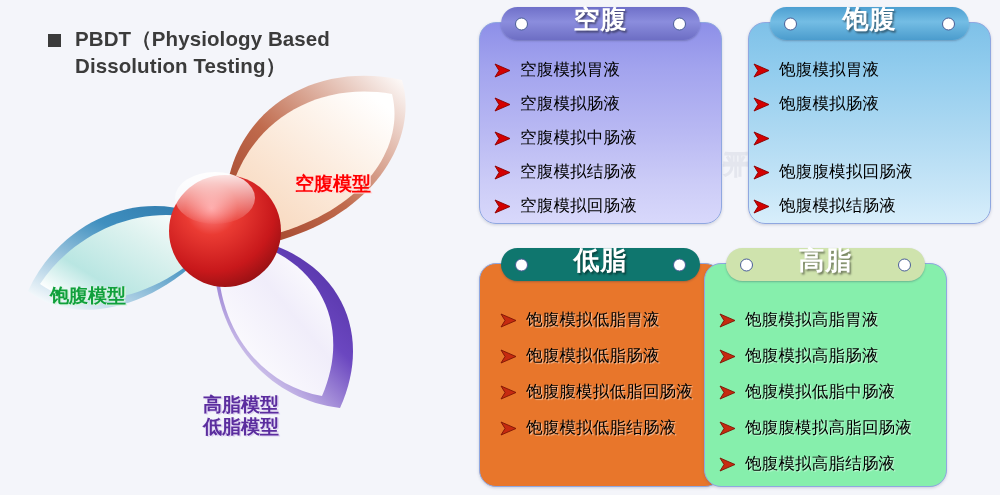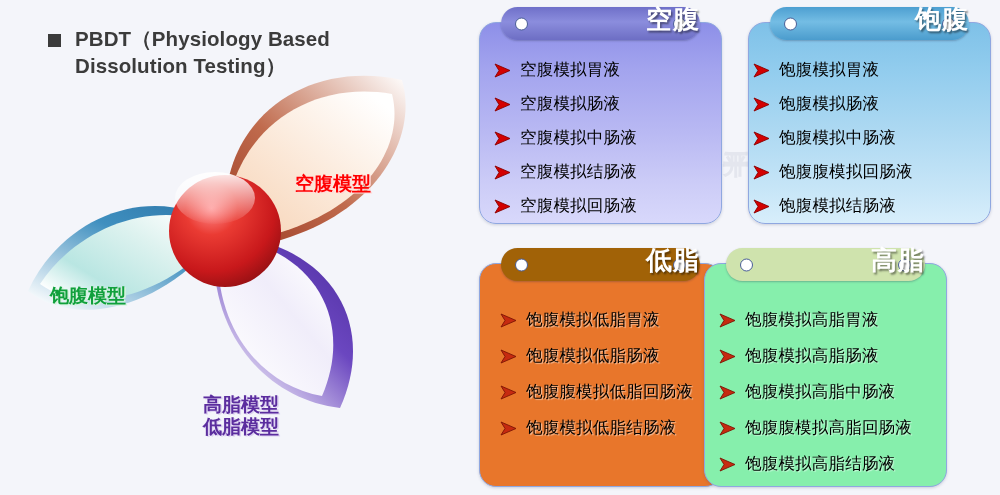--- a/index.html
+++ b/index.html
@@ -50,21 +50,21 @@
   
   .card{
     position:absolute;border-radius:17px;
     box-sizing:border-box;
     border:1.6px solid #8fa7e0;
     box-shadow:0 1px 3px rgba(60,70,110,.22);
   }
   .card .hdr{
     position:absolute;left:21px;right:21px;top:-16px;height:33px;
     border-radius:17px;
-    display:flex;align-items:center;justify-content:flex-end;
+    display:flex;align-items:center;justify-content:center;
     box-shadow:0 1px 2px rgba(40,45,80,.3);
   }
   .card .hdr .dot{
     position:absolute;top:50%;transform:translateY(-50%);
     width:11px;height:11px;border-radius:50%;
     background:#ffffff;border:1.4px solid #4a5e96;
   }
   .card .hdr .dot.l{left:14px;}
   .card .hdr .dot.r{right:14px;}
   .card .hdr .ttl{
@@ -92,21 +92,21 @@
     background:linear-gradient(180deg,#8d8fe8 0%,#a2a3ee 22%,#b9b9f3 55%,#ccccf7 80%,#d8d8fb 100%);}
   #card-fasted .hdr{background:linear-gradient(180deg,#6f70c9 0%,#8b8ddd 45%,#6d6ec4 100%);}
   
   #card-fed{left:748px;top:22px;width:243px;height:202px;
     background:linear-gradient(180deg,#7ec1e8 0%,#93cdee 25%,#aed9f2 55%,#c6e5f7 82%,#d8eefb 100%);}
   #card-fed .hdr{background:linear-gradient(180deg,#4d9fd1 0%,#74bde4 45%,#4b9ccd 100%);}
   #card-fed li{padding-left:4px;}
   
   #card-lowfat{left:479px;top:263px;width:243px;height:224px;
     background:#e8762b;}
-  #card-lowfat .hdr{background:#a16207;}
+  #card-lowfat .hdr{background:#0f766e;}
   #card-lowfat ul{top:38px;}
   #card-lowfat li{height:36px;padding-left:20px;}
   #card-lowfat li span.txt{text-shadow:1.2px 1.2px 1px rgba(255,255,255,.55);}
   
   #card-highfat{left:704px;top:263px;width:243px;height:224px;
     background:#86efac;}
   #card-highfat .hdr{background:#cfe3ad;}
   #card-highfat ul{top:38px;}
   #card-highfat li{height:36px;}
   #card-highfat li span.txt{text-shadow:1.2px 1.2px 1px rgba(255,255,255,.55);}
@@ -254,21 +254,20 @@
       <li>
         <svg class="arrow" viewBox="0 0 17 15">
             <path d="M1 1 L16 7.5 L1 14 L5 7.5 Z" fill="#d40000" stroke="#8a0000" stroke-width="0.9"></path>
           </svg>
         <span class="txt">饱腹模拟肠液</span>
       </li>
       <li>
         <svg class="arrow" viewBox="0 0 17 15">
             <path d="M1 1 L16 7.5 L1 14 L5 7.5 Z" fill="#d40000" stroke="#8a0000" stroke-width="0.9"></path>
           </svg>
-        <span class="txt">饱腹模拟中肠液</span>
       </li>
       <li>
         <svg class="arrow" viewBox="0 0 17 15">
             <path d="M1 1 L16 7.5 L1 14 L5 7.5 Z" fill="#d40000" stroke="#8a0000" stroke-width="0.9"></path>
           </svg>
         <span class="txt">饱腹腹模拟回肠液</span>
       </li>
       <li>
         <svg class="arrow" viewBox="0 0 17 15">
             <path d="M1 1 L16 7.5 L1 14 L5 7.5 Z" fill="#d40000" stroke="#8a0000" stroke-width="0.9"></path>
@@ -328,21 +327,21 @@
       <li>
         <svg class="arrow" viewBox="0 0 17 15">
             <path d="M1 1 L16 7.5 L1 14 L5 7.5 Z" fill="#c62a10" stroke="#7d1505" stroke-width="0.9"></path>
           </svg>
         <span class="txt">饱腹模拟高脂肠液</span>
       </li>
       <li>
         <svg class="arrow" viewBox="0 0 17 15">
             <path d="M1 1 L16 7.5 L1 14 L5 7.5 Z" fill="#c62a10" stroke="#7d1505" stroke-width="0.9"></path>
           </svg>
-        <span class="txt">饱腹模拟高脂中肠液</span>
+        <span class="txt">饱腹模拟低脂中肠液</span>
       </li>
       <li>
         <svg class="arrow" viewBox="0 0 17 15">
             <path d="M1 1 L16 7.5 L1 14 L5 7.5 Z" fill="#c62a10" stroke="#7d1505" stroke-width="0.9"></path>
           </svg>
         <span class="txt">饱腹腹模拟高脂回肠液</span>
       </li>
       <li>
         <svg class="arrow" viewBox="0 0 17 15">
             <path d="M1 1 L16 7.5 L1 14 L5 7.5 Z" fill="#c62a10" stroke="#7d1505" stroke-width="0.9"></path>

